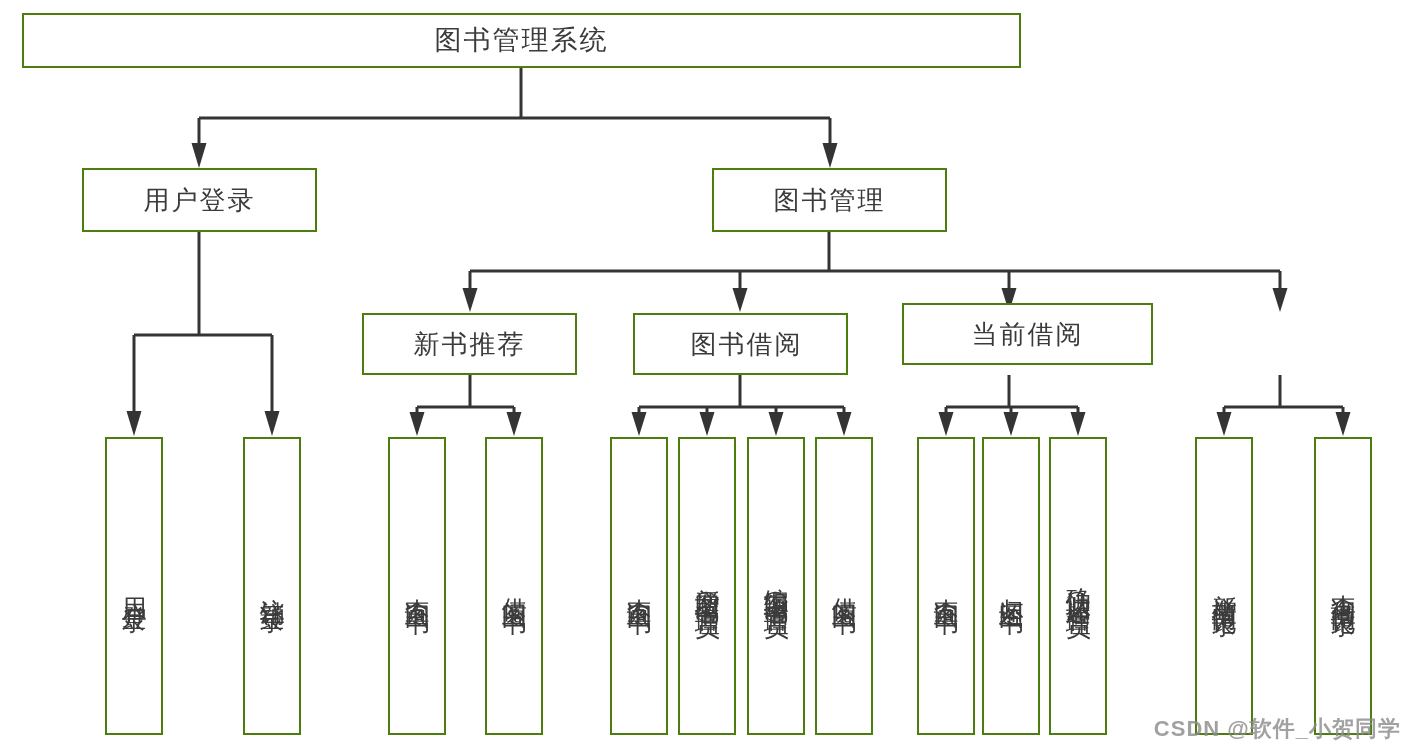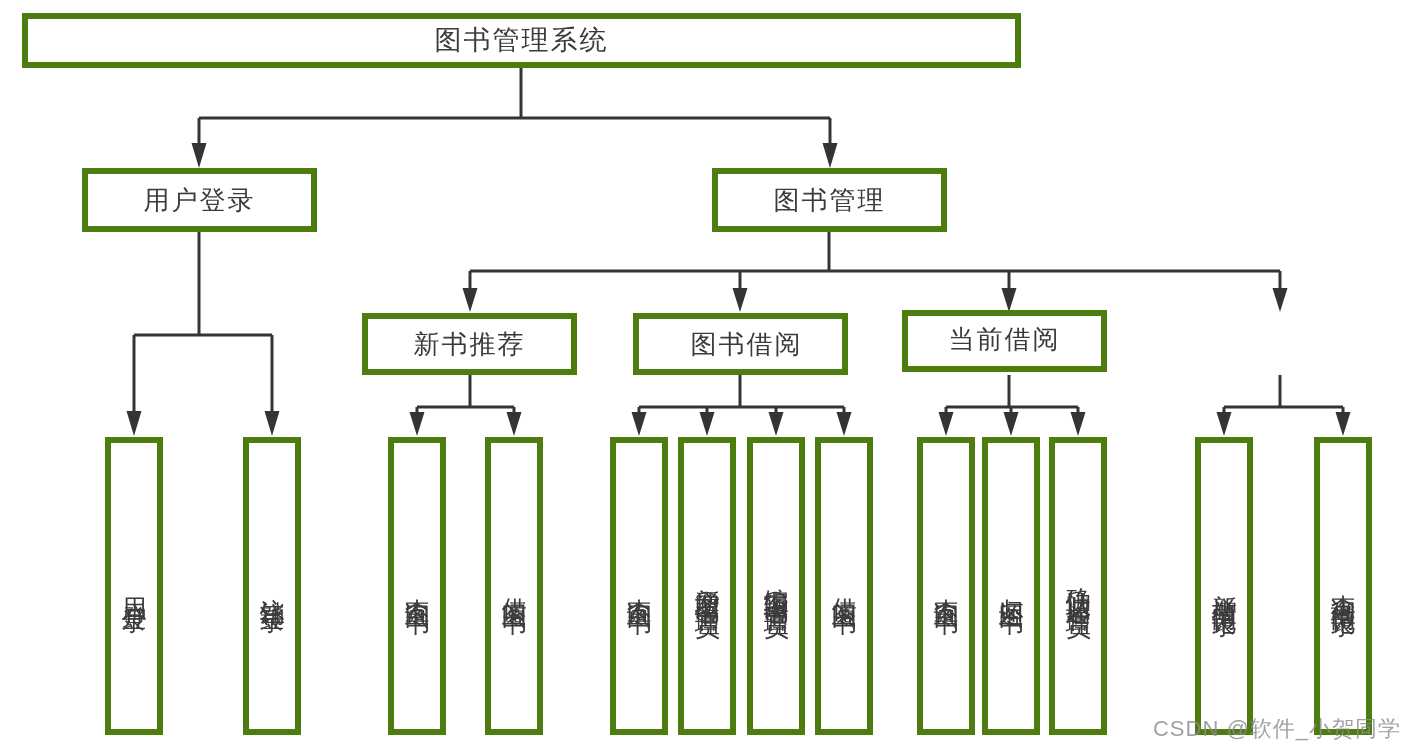--- a/index.html
+++ b/index.html
@@ -12,21 +12,21 @@
     font-family: "Liberation Sans", "DejaVu Sans", sans-serif;
   }
   .connectors {
     position: absolute;
     left: 0; top: 0;
     width: 1405px; height: 747px;
   }
   .node {
     position: absolute;
     box-sizing: border-box;
-    border: 6px solid #4d7c0f;
+    border: 2px solid #4d7c0f;
     background: #ffffff;
     display: flex;
     align-items: center;
     justify-content: center;
     color: #3b3b3b;
   }
   .h-label {
     font-size: 26px;
     letter-spacing: 2px;
     white-space: nowrap;
@@ -43,20 +43,21 @@
   }
   .watermark {
     position: absolute;
     top: 714px;
     right: 4px;
     font-size: 22px;
     color: rgba(140, 140, 140, 0.82);
     letter-spacing: 1px;
     white-space: nowrap;
     z-index: 5;
+    font-weight: bold;
   }
 </style>
 </head>
 <body>
 
 <div class="canvas">
 
   <svg class="connectors" width="1405" height="747" viewBox="0 0 1405 747" stroke="#343434" stroke-width="3" fill="#343434">
 
     <g>
@@ -143,21 +144,21 @@
   <div class="node" style="left:362px; top:313px; width:215px; height:62px;">
     <span class="h-label">新书推荐</span>
   </div>
 
   <div class="node" style="left:712px; top:168px; width:235px; height:64px;">
     <span class="h-label">图书管理</span>
   </div>
   <div class="node" style="left:633px; top:313px; width:215px; height:62px;padding-left:12px;">
     <span class="h-label">图书借阅</span>
   </div>
-  <div class="node" style="left:902px; top:310px; width:205px; height:62px;font-family:Liberation Mono, monospace;">
+  <div class="node" style="left:902px; top:303px; width:251px; height:62px;">
     <span class="h-label">当前借阅</span>
   </div>
 
   <div class="node" style="left:105px; top:437px; width:58px; height:298px;">
     <span class="v-label">用户登录</span>
   </div>
   <div class="node" style="left:243px; top:437px; width:58px; height:298px;">
     <span class="v-label">注销登录</span>
   </div>
 

